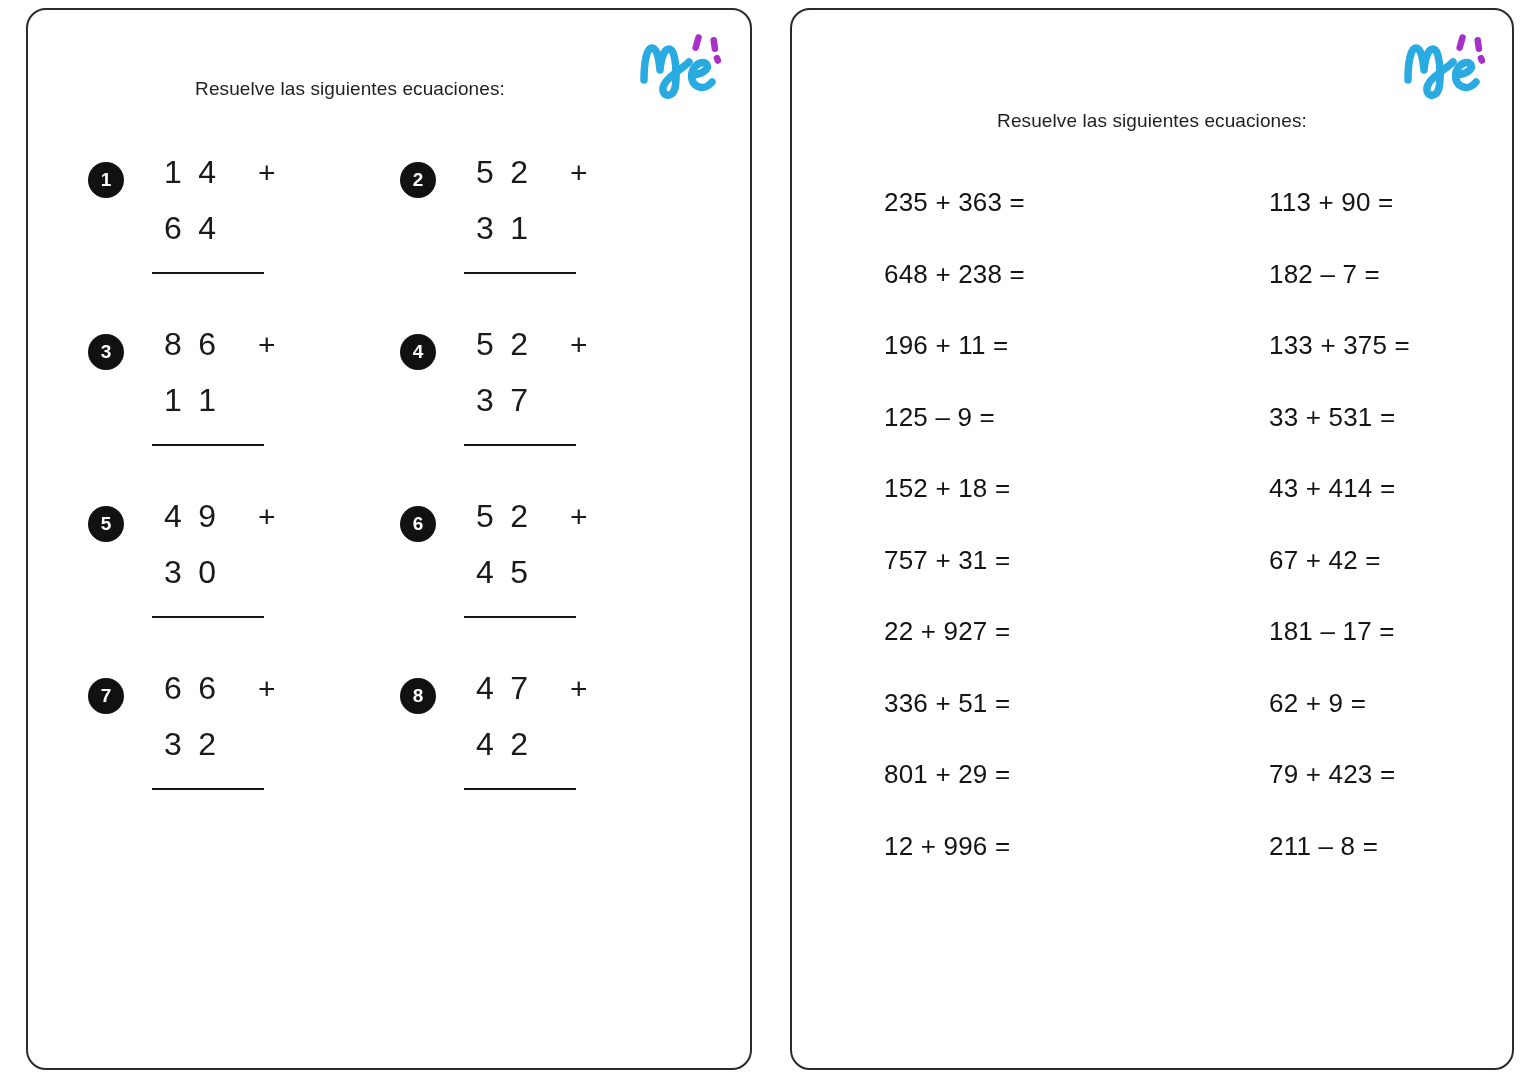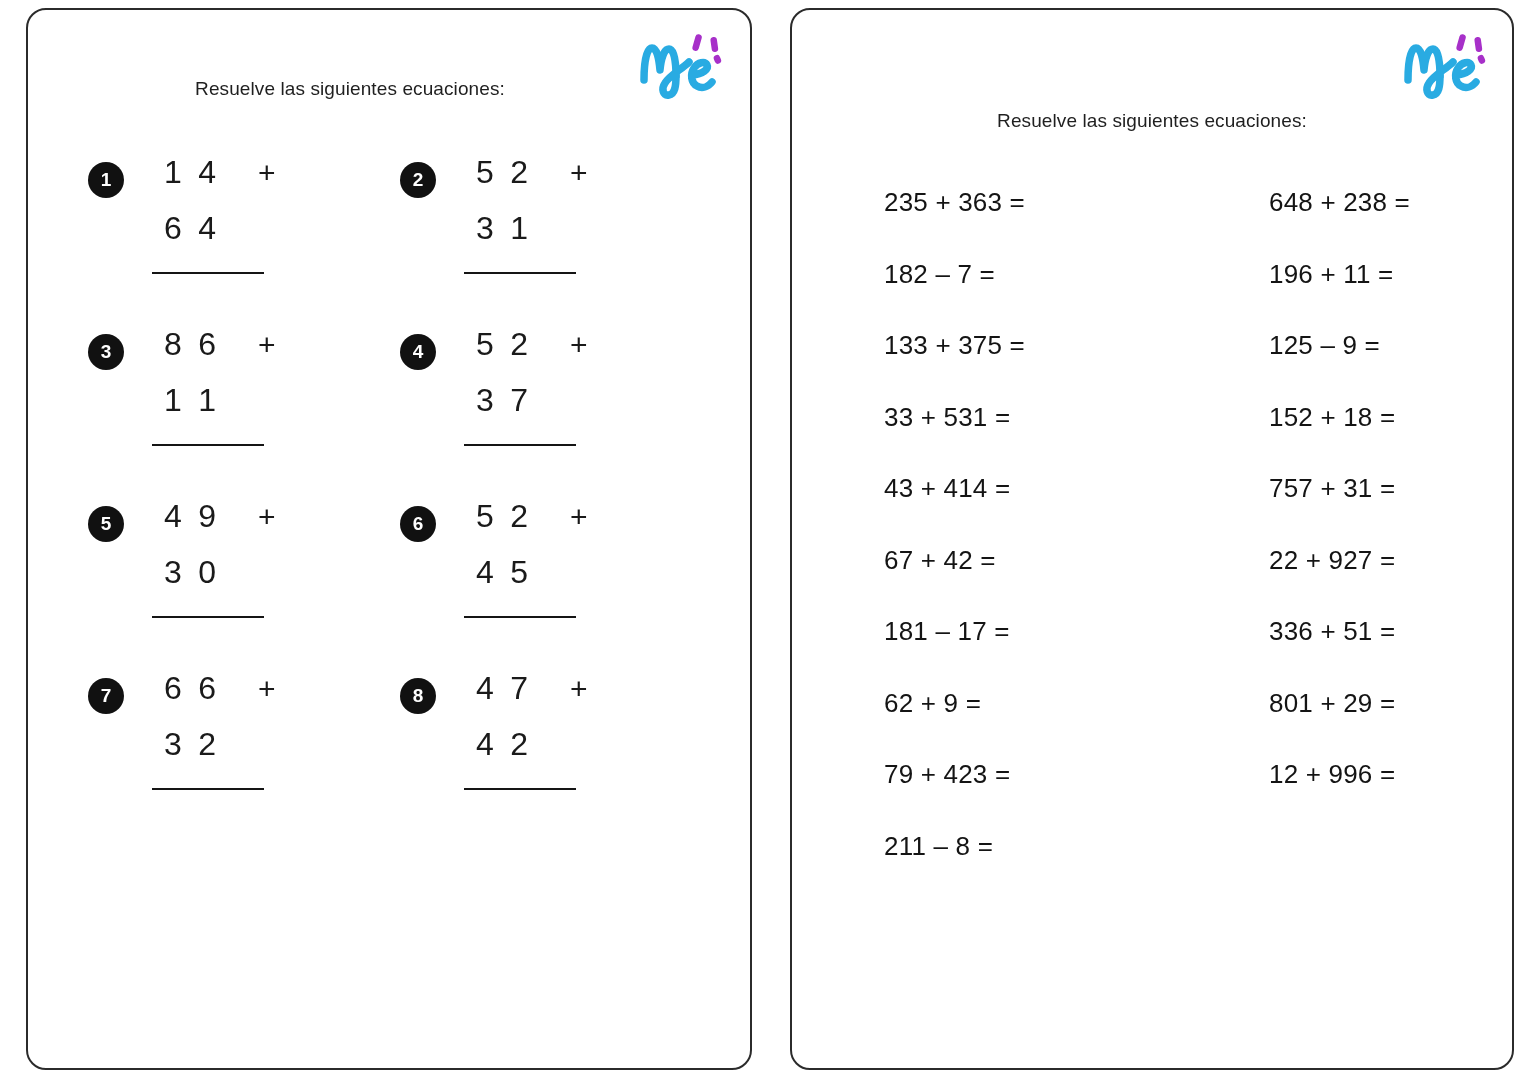--- a/index.html
+++ b/index.html
@@ -351,20 +351,21 @@
           <rect x="77" y="9" width="6.5" height="15" rx="3.2" transform="rotate(-8 80 16)"></rect>
           <rect x="80" y="27" width="6.5" height="9" rx="3.2" transform="rotate(-22 83 31)"></rect>
         </g>
       </svg>
     </div>
 
     <div class="heading" id="heading-right">Resuelve las siguientes ecuaciones:</div>
 
     <div class="hgrid">
       <div class="hitem">235 + 363 =</div>
+      <div class="hitem">113 + 90 =</div>
       <div class="hitem">648 + 238 =</div>
       <div class="hitem">182 – 7 =</div>
       <div class="hitem">196 + 11 =</div>
       <div class="hitem">133 + 375 =</div>
       <div class="hitem">125 – 9 =</div>
       <div class="hitem">33 + 531 =</div>
       <div class="hitem">152 + 18 =</div>
       <div class="hitem">43 + 414 =</div>
       <div class="hitem">757 + 31 =</div>
       <div class="hitem">67 + 42 =</div>

